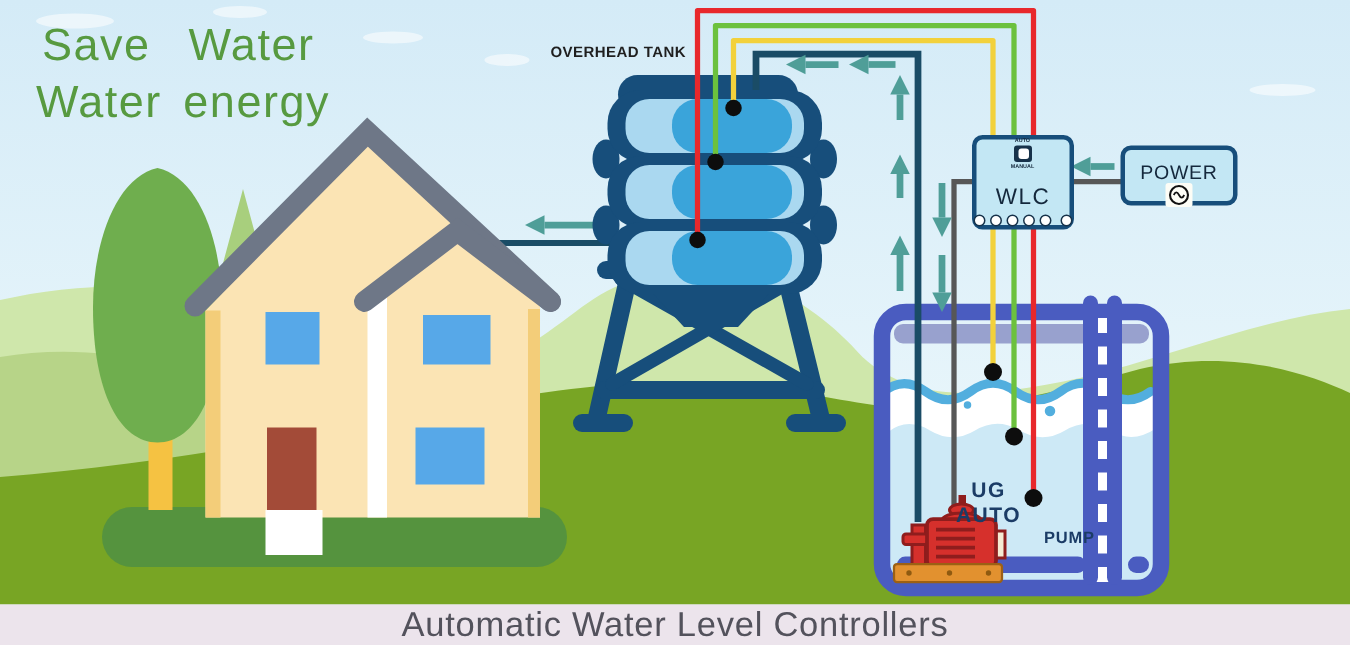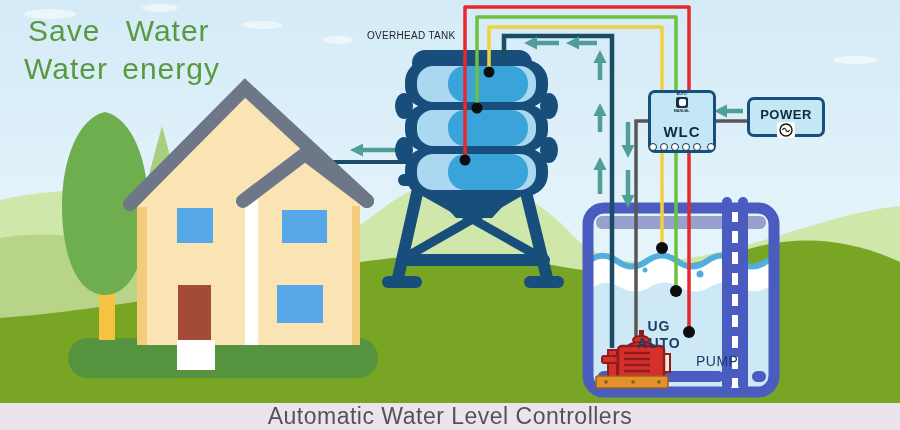--- a/index.html
+++ b/index.html
@@ -6,32 +6,32 @@
   #stage{
     position:relative;width:900px;height:430px;overflow:hidden;
     font-family:"Liberation Sans",sans-serif;
     background:linear-gradient(#d4ebf7,#e9f6fb 70%);
   }
   #scene{position:absolute;left:0;top:0;}
   .label{position:absolute;white-space:nowrap;}
   .slogan{color:#579a40;font-size:30px;letter-spacing:1px;}
   .slogan.l1{left:28px;top:14px;word-spacing:16px;}
   .slogan.l2{left:24px;top:52px;word-spacing:5px;}
-  .oht-label{left:367px;top:30px;font-size:10px;font-weight:normal;color:#1f1f1f;letter-spacing:.3px;}
+  .oht-label{left:367px;top:30px;font-size:10px;font-weight:bold;color:#1f1f1f;letter-spacing:.3px;}
   .ugtank-label{left:628px;top:298px;width:62px;text-align:center;
     font-size:14px;font-weight:bold;color:#1b3c66;letter-spacing:1px;line-height:17px;margin-top:20px;}
-  .pump-label{left:668px;top:353px;font-size:14px;font-weight:normal;color:#1b3c66;letter-spacing:.5px;padding-left:28px;}
+  .pump-label{left:668px;top:353px;font-size:11px;font-weight:bold;color:#1b3c66;letter-spacing:.5px;padding-left:28px;}
   .ctrl-box{
     position:absolute;background:#c3e7f4;border:3px solid #174e7b;border-radius:7px;
     display:flex;flex-direction:column;align-items:center;justify-content:center;
     box-sizing:border-box;
   }
   #wlc-box{left:648px;top:90px;width:68px;height:63px;padding-top:0;}
   #power-box{left:747px;top:97px;width:78px;height:40px;}
-  .box-title{font-weight:bold;color:#14283c;margin-top:11px;}
+  .box-title{font-weight:normal;color:#14283c;margin-top:11px;}
   #wlc-box .box-title{font-size:15px;letter-spacing:1px;line-height:16px;}
   #power-box .box-title{font-size:13px;letter-spacing:.5px;line-height:13px;}
   .sw-wrap{display:flex;flex-direction:column;align-items:center;line-height:4px;}
   .sw-label{font-size:4px;color:#14283c;font-weight:bold;transform:scale(.9);}
   .sw-box{width:12px;height:11px;background:#17324a;border-radius:2px;
     display:flex;align-items:center;justify-content:center;margin:1px 0;}
   .sw-knob{width:7px;height:7px;background:#fff;border-radius:2px;}
   .led-row{display:flex;gap:3px;margin-top:3px;}
   .led{width:6px;height:6px;border-radius:50%;background:#fff;border:1.5px solid #16324a;}
   .led.last{margin-left:3px;}

